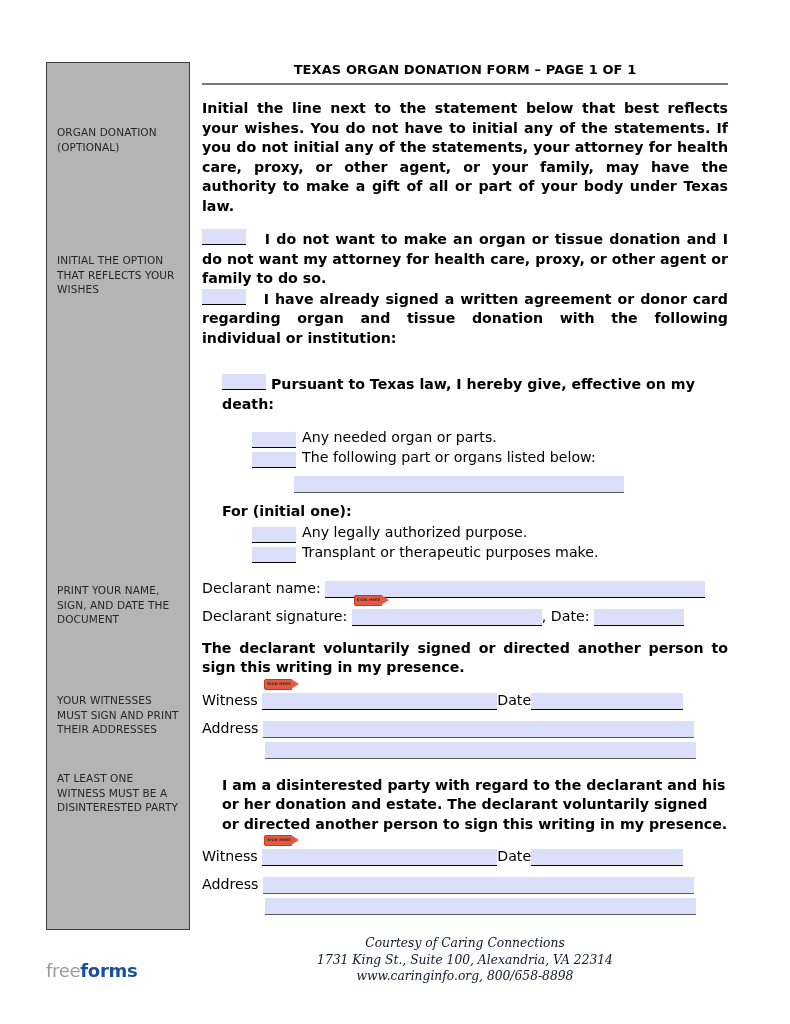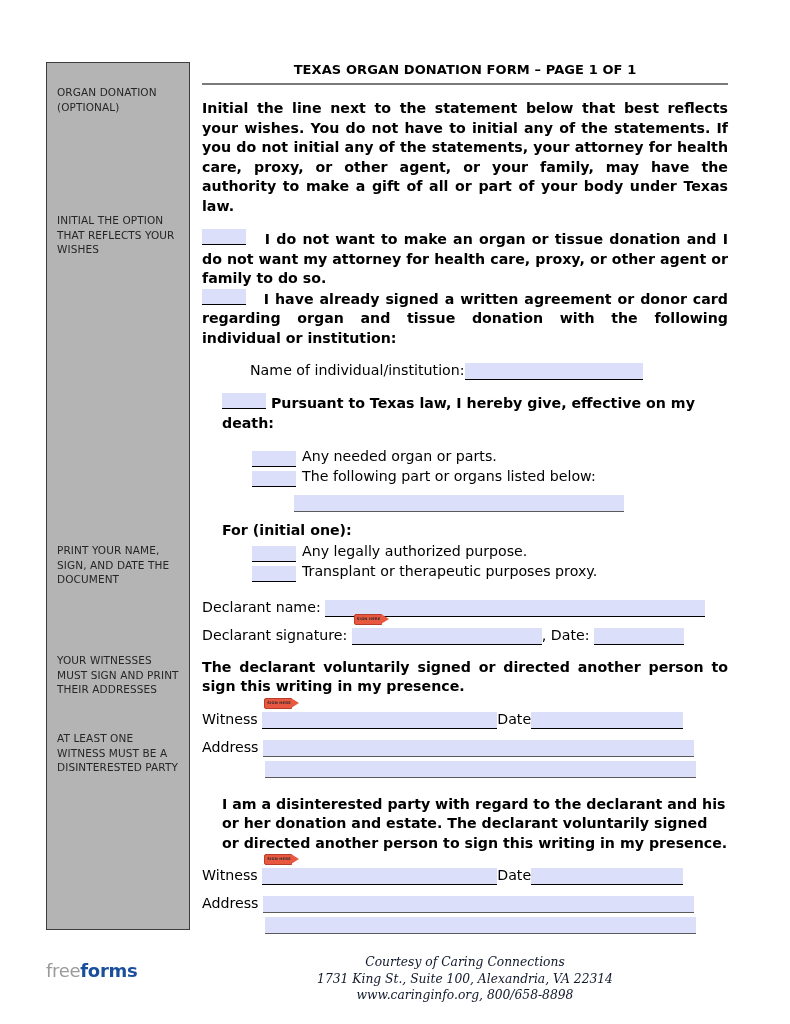--- a/index.html
+++ b/index.html
@@ -38,20 +38,21 @@
   }
   .side-note {
     position: absolute;
     left: 10px;
     width: 126px;
     font-family: "DejaVu Sans", "Liberation Sans", sans-serif;
     font-size: 10.5px;
     line-height: 14.5px;
     color: #262626;
     letter-spacing: .1px;
+    margin-top: 40px;
   }
 
   
   #content {
     position: absolute;
     left: 202px;
     top: 62px;
     width: 526px;
   }
 
@@ -208,24 +209,20 @@
     <p class="body">Initial the line next to the statement below that best reflects your wishes. You do not have to initial any of the statements. If you do not initial any of the statements, your attorney for health care, proxy, or other agent, or your family, may have the authority to make a gift of all or part of your body under Texas law.</p>
 
     <div class="gap-md"></div>
 
     <p class="body"><span class="blank initial-blank"></span><span style="white-space:pre">   </span><span>I do not want to make an organ or tissue donation and I do not want my attorney for health care, proxy, or other agent or family to do so.</span></p>
 
     <p class="body"><span class="blank initial-blank"></span><span style="white-space:pre">   </span><span>I have already signed a written agreement or donor card regarding organ and tissue donation with the following individual or institution:</span></p>
 
     <div class="gap-md"></div>
 
-    <div class="row indent-1">
-      <span class="lbl">Name of individual/institution:</span>
-      <span class="fieldline" style="width:178px"></span>
-    </div>
 
     <div class="gap-md"></div>
 
     <p class="body nojust"><span class="blank initial-blank"></span><span style="white-space:pre"> </span><span>Pursuant to Texas law, I hereby give, effective on my death:</span></p>
 
     <div class="gap-md"></div>
 
     <div class="sub-row">
       <span class="blank sub-blank"></span>
       <span class="txt">Any needed organ or parts.</span>
@@ -246,21 +243,21 @@
 
     <p class="body nojust">For (initial one):</p>
 
     <div class="sub-row">
       <span class="blank sub-blank"></span>
       <span class="txt">Any legally authorized purpose.</span>
     </div>
 
     <div class="sub-row">
       <span class="blank sub-blank"></span>
-      <span class="txt">Transplant or therapeutic purposes proxy.</span>
+      <span class="txt">Transplant or therapeutic purposes make.</span>
     </div>
 
     <div class="gap-lg"></div>
 
     <div class="row">
       <span class="lbl">Declarant name: </span>
       <span class="fieldline" style="width:380px"></span>
     </div>
 
     <div class="gap-sm"></div>

